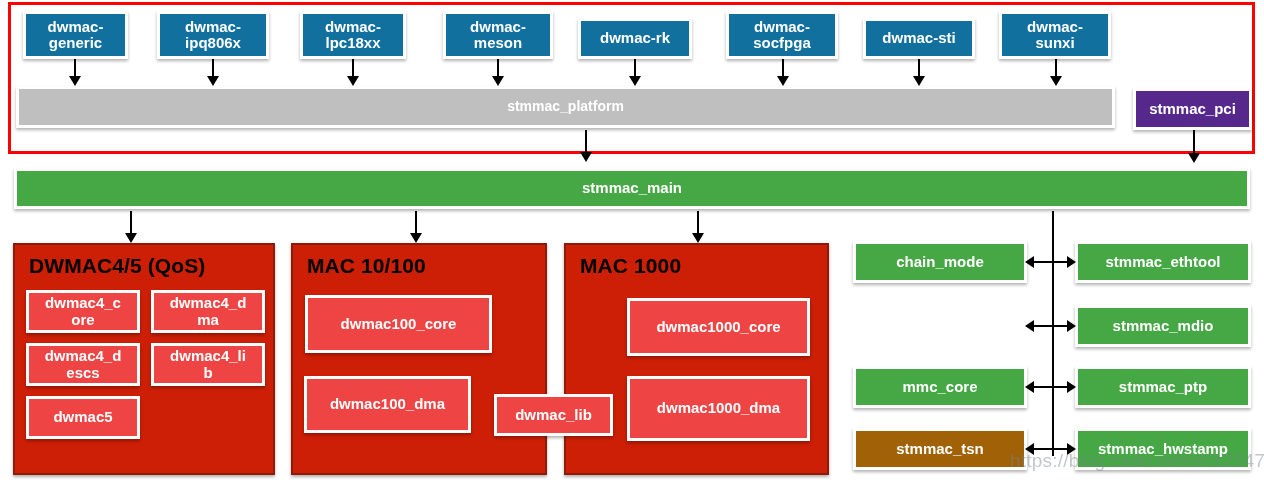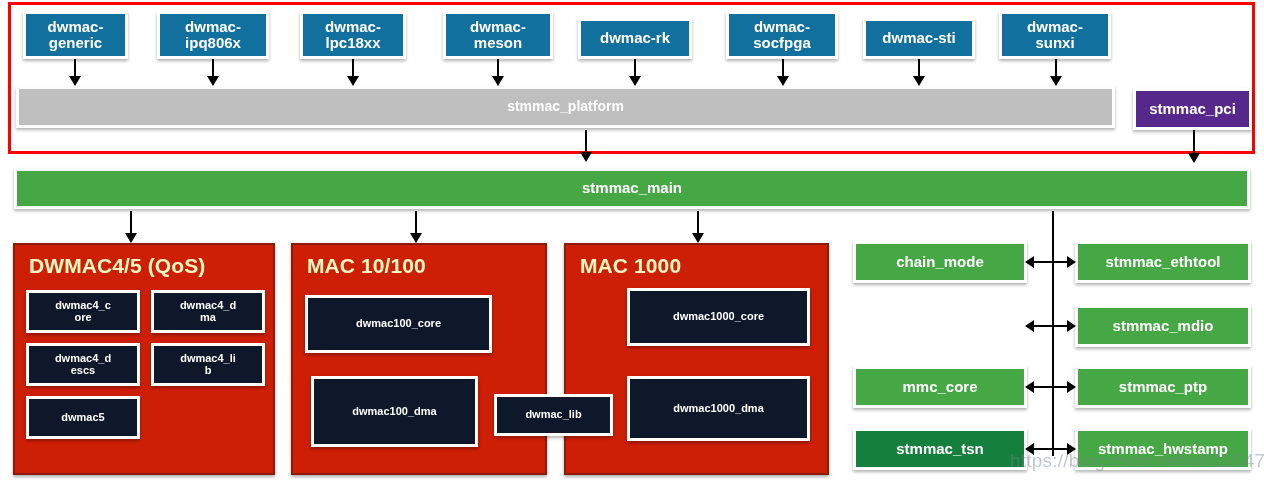--- a/index.html
+++ b/index.html
@@ -40,36 +40,36 @@
     border:3px solid #ff0000;
     background:transparent;
     pointer-events:none;
   }
 
   .blue{   background:#12709F; font-size:15px; }
   .gray{   background:#BFBFBF; font-size:14px; color:#ffffff; }
   .purple{ background:#56288C; font-size:15px; }
   .green{  background:#46A845; font-size:15px; }
   .greenbar{background:#46A845; font-size:15px;}
-  .black{  background:#15803d; font-size:15px; }
-  .orange{ background:#0f172a; font-size:11px; }
+  .black{  background:#a16207; font-size:15px; }
+  .orange{ background:#ef4444; font-size:15px; }
 
   
   .redbox{
     position:absolute;
     box-sizing:border-box;
     background:#CC1F06;
     border:2px solid #8E1A08;
     box-shadow:0 2px 3px rgba(0,0,0,.32);
   }
   .redbox-title{
     position:absolute;
     left:14px;
     top:9px;
-    color:#fef9c3;
+    color:#000000;
     font-weight:bold;
     font-size:21px;
     letter-spacing:.1px;
     white-space:nowrap;
   }
 
   
   .vline{
     position:absolute;
     width:2px;
@@ -191,26 +191,26 @@
   <div class="node orange" style="left:26px;top:343px;width:114px;height:43px;">dwmac4_d
 escs</div>
   <div class="node orange" style="left:151px;top:343px;width:114px;height:43px;">dwmac4_li
 b</div>
   <div class="node orange" style="left:26px;top:396px;width:114px;height:43px;">dwmac5</div>
 
   <div class="redbox" style="left:291px;top:243px;width:256px;height:232px;">
     <div class="redbox-title">MAC 10/100</div>
   </div>
   <div class="node orange" style="left:305px;top:295px;width:187px;height:58px;">dwmac100_core</div>
-  <div class="node orange" style="left:311px;top:376px;width:167px;height:71px;">dwmac100_dma</div>
+  <div class="node orange" style="left:304px;top:376px;width:167px;height:57px;">dwmac100_dma</div>
 
   <div class="redbox" style="left:564px;top:243px;width:265px;height:232px;">
     <div class="redbox-title">MAC 1000</div>
   </div>
-  <div class="node orange" style="left:627px;top:288px;width:183px;height:58px;">dwmac1000_core</div>
+  <div class="node orange" style="left:627px;top:298px;width:183px;height:58px;">dwmac1000_core</div>
   <div class="node orange" style="left:627px;top:376px;width:183px;height:65px;">dwmac1000_dma</div>
 
   <div class="node orange" style="left:494px;top:394px;width:119px;height:42px;">dwmac_lib</div>
 
   <div class="node green" style="left:853px;top:241px;width:174px;height:42px;">chain_mode</div>
   <div class="node green" style="left:853px;top:366px;width:174px;height:42px;">mmc_core</div>
   <div class="node black" style="left:853px;top:428px;width:174px;height:42px;">stmmac_tsn</div>
 
   <div class="node green" style="left:1075px;top:241px;width:176px;height:42px;">stmmac_ethtool</div>
   <div class="node green" style="left:1075px;top:305px;width:176px;height:42px;">stmmac_mdio</div>

